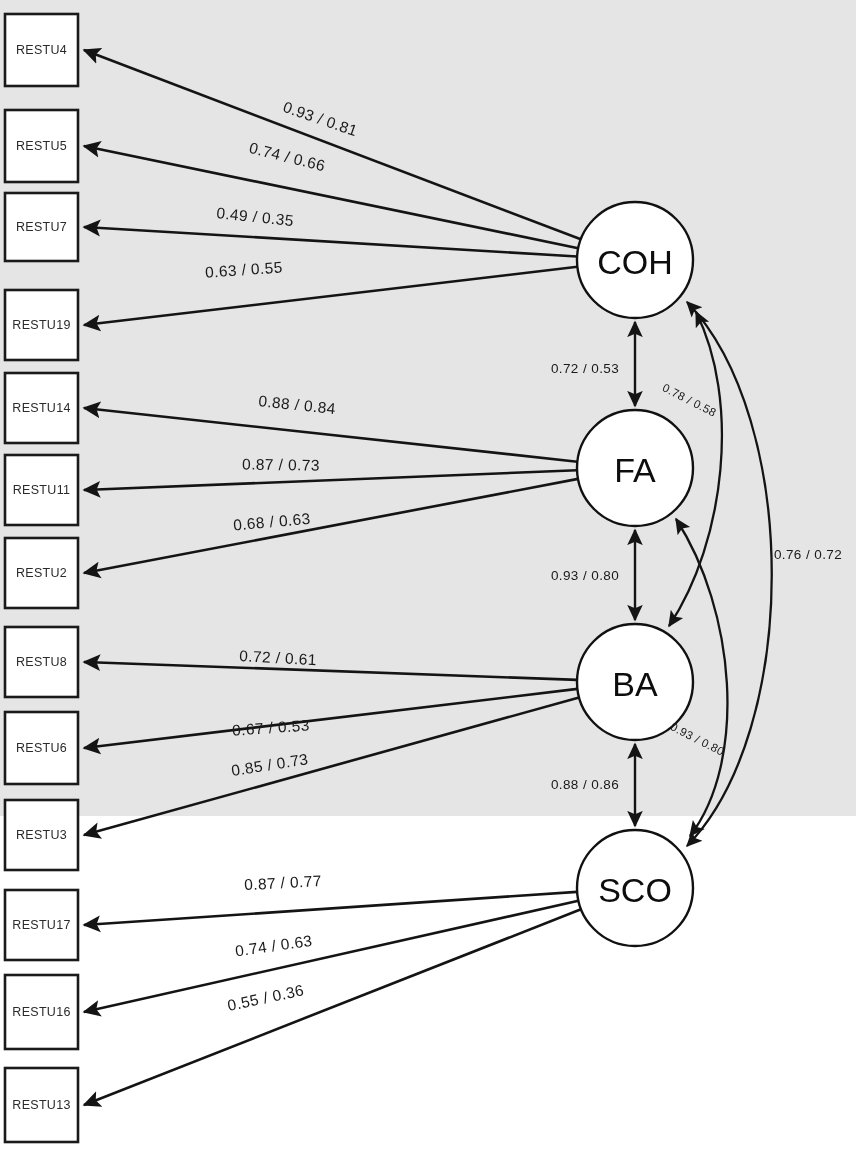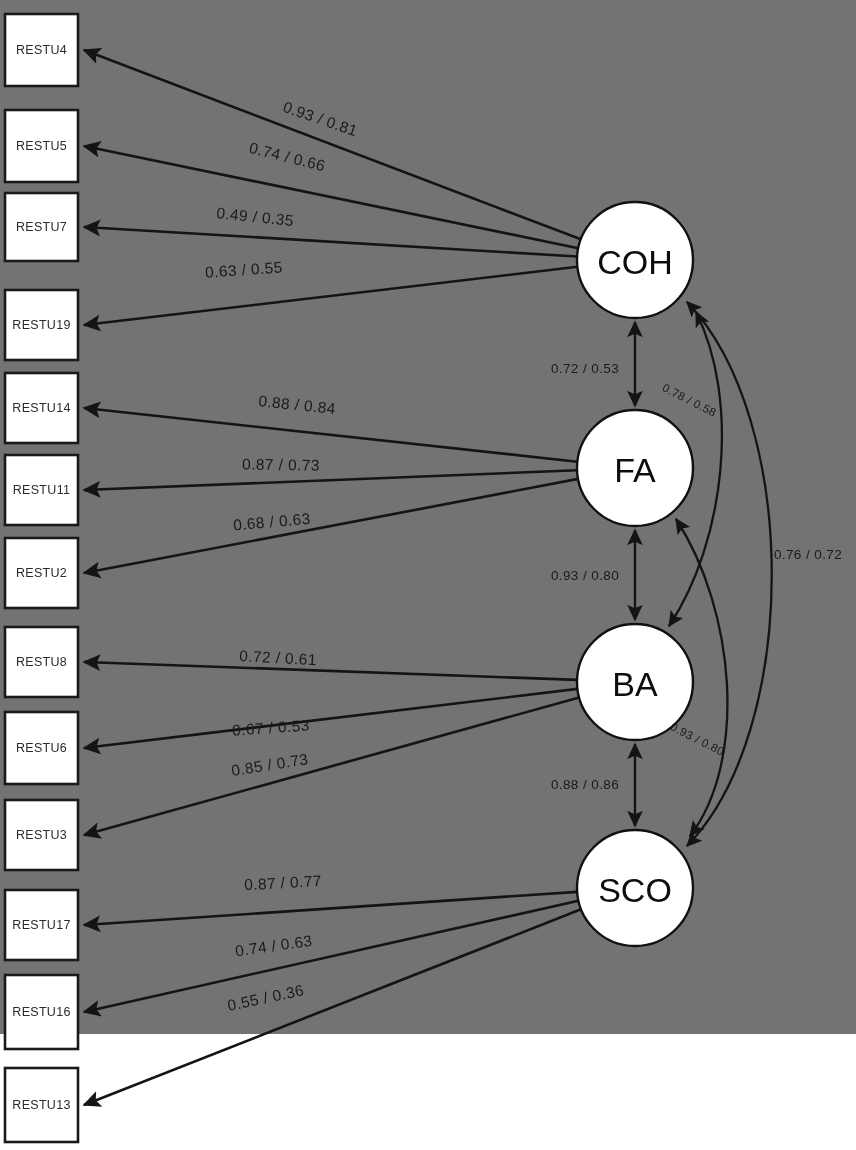--- a/index.html
+++ b/index.html
@@ -9,22 +9,22 @@
   }
   body {
     font-family: "Liberation Sans", sans-serif;
     width: 856px;
     height: 1150px;
     overflow: hidden;
   }
   #diagram-root {
     position: relative;
     width: 856px;
-    height: 1034px;
-    background: #737373;
+    height: 816px;
+    background: #e5e5e5;
   }
   svg#sem-svg {
     display: block;
     width: 856px;
     height: 1150px;
   }
   .indicator-box {
     fill: #ffffff;
     stroke: #1a1a1a;
     stroke-width: 2.6;

